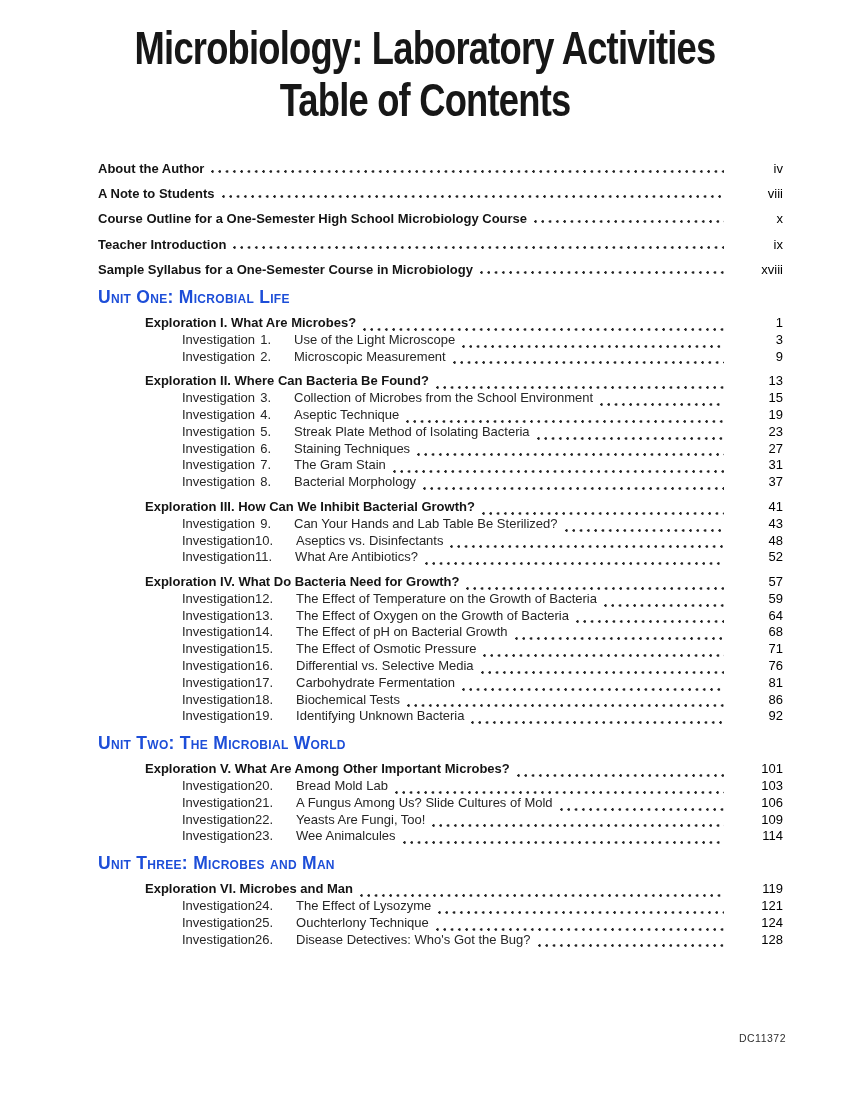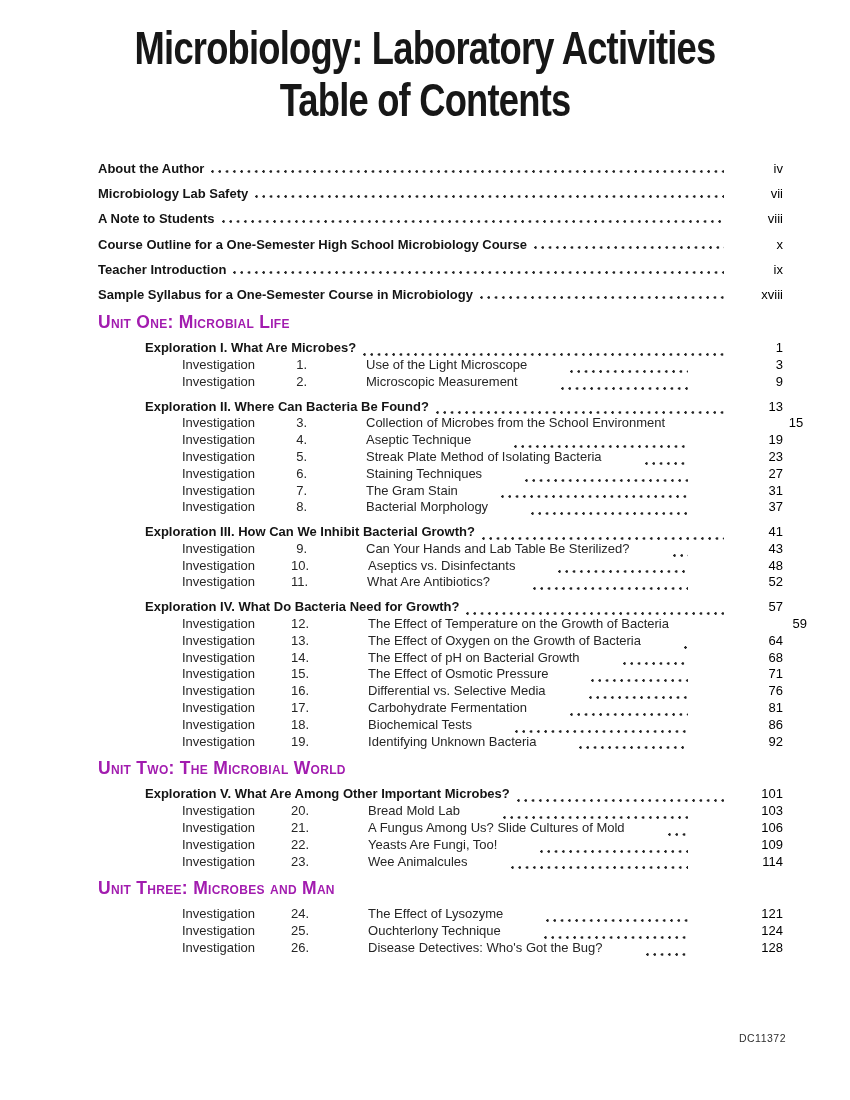--- a/index.html
+++ b/index.html
@@ -56,28 +56,28 @@
   .front-row { font-size: 13px; line-height: 13px; font-weight: bold; margin-bottom: 12.2px; color: #141414; }
   .front-row .label { white-space: nowrap; }
 
   
   .unit-heading {
     font-size: 17.5px;
     line-height: 18px;
     font-weight: bold;
     font-variant: small-caps;
     letter-spacing: 0.3px;
-    color: #a21caf;
+    color: #1d4ed8;
     margin: 8px 0 10px 0;
   }
   .exp-block { margin-bottom: 8px; }
   .toc-row { font-size: 13px; line-height: 13px; height: 16.8px; }
   .exp-row { font-weight: bold; padding-left: 47px; color: #141414; }
   .exp-row .label { white-space: nowrap; }
-  .inv-row { padding-left: 84px; color: #262626; gap: 36px; }
+  .inv-row { padding-left: 84px; color: #262626; }
   .inv-word { flex: 0 0 auto; white-space: nowrap; }
   .inv-num { flex: 0 0 16px; text-align: right; white-space: nowrap; }
   .inv-title { margin-left: 23px; white-space: nowrap; }
 
   
   .footer {
     position: absolute;
     top: 1010px;
     right: 64px;
     font-size: 10.5px;
@@ -96,25 +96,20 @@
   </h1>
 
   <div class="content">
     <div class="front-matter" id="front-matter">
         <div class="row front-row">
           <span class="label">About the Author</span>
           <span class="dots"></span>
           <span class="page-num">iv</span>
         </div>
         <div class="row front-row">
-          <span class="label">Microbiology Lab Safety</span>
-          <span class="dots"></span>
-          <span class="page-num">vii</span>
-        </div>
-        <div class="row front-row">
           <span class="label">A Note to Students</span>
           <span class="dots"></span>
           <span class="page-num">viii</span>
         </div>
         <div class="row front-row">
           <span class="label">Course Outline for a One-Semester High School Microbiology Course</span>
           <span class="dots"></span>
           <span class="page-num">x</span>
         </div>
         <div class="row front-row">
@@ -327,20 +322,25 @@
               <span class="inv-num">23.</span>
               <span class="inv-title">Wee Animalcules</span>
               <span class="dots"></span>
               <span class="page-num">114</span>
             </div>
           </div>
         </div>
         <div class="unit">
           <div class="unit-heading">Unit Three: Microbes and Man</div>
           <div class="exp-block">
+            <div class="row toc-row exp-row">
+              <span class="label">Exploration VI. Microbes and Man</span>
+              <span class="dots"></span>
+              <span class="page-num">119</span>
+            </div>
             <div class="row toc-row inv-row">
               <span class="inv-word">Investigation</span>
               <span class="inv-num">24.</span>
               <span class="inv-title">The Effect of Lysozyme</span>
               <span class="dots"></span>
               <span class="page-num">121</span>
             </div>
             <div class="row toc-row inv-row">
               <span class="inv-word">Investigation</span>
               <span class="inv-num">25.</span>

